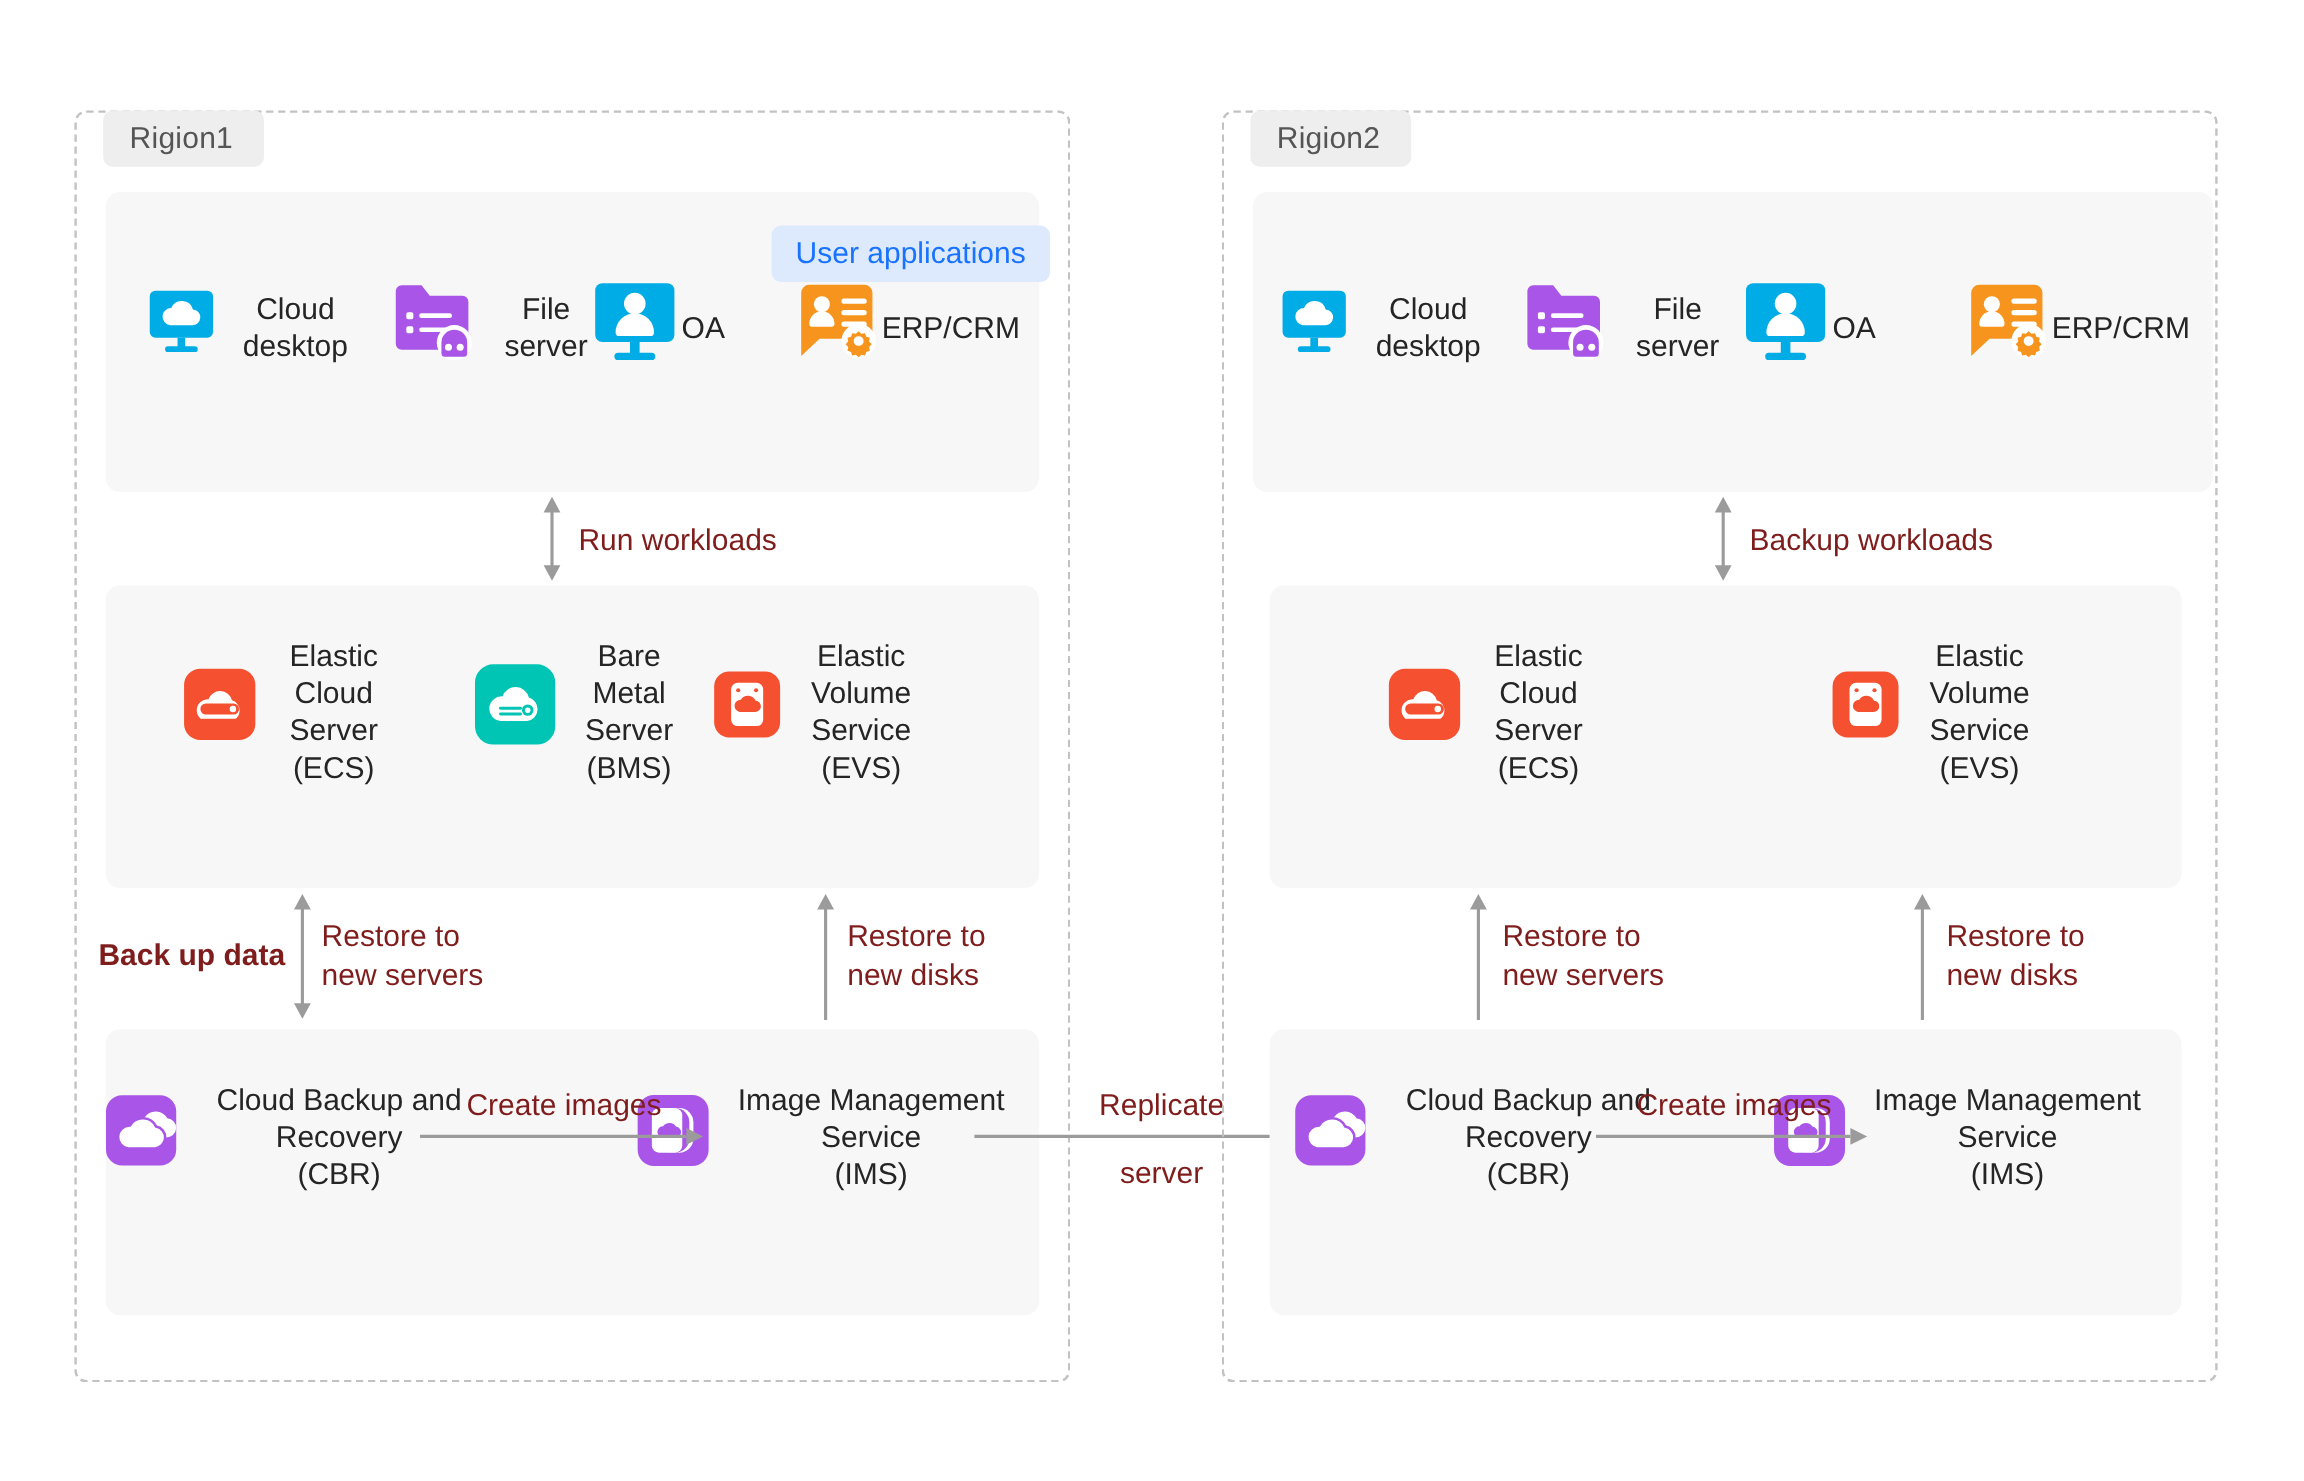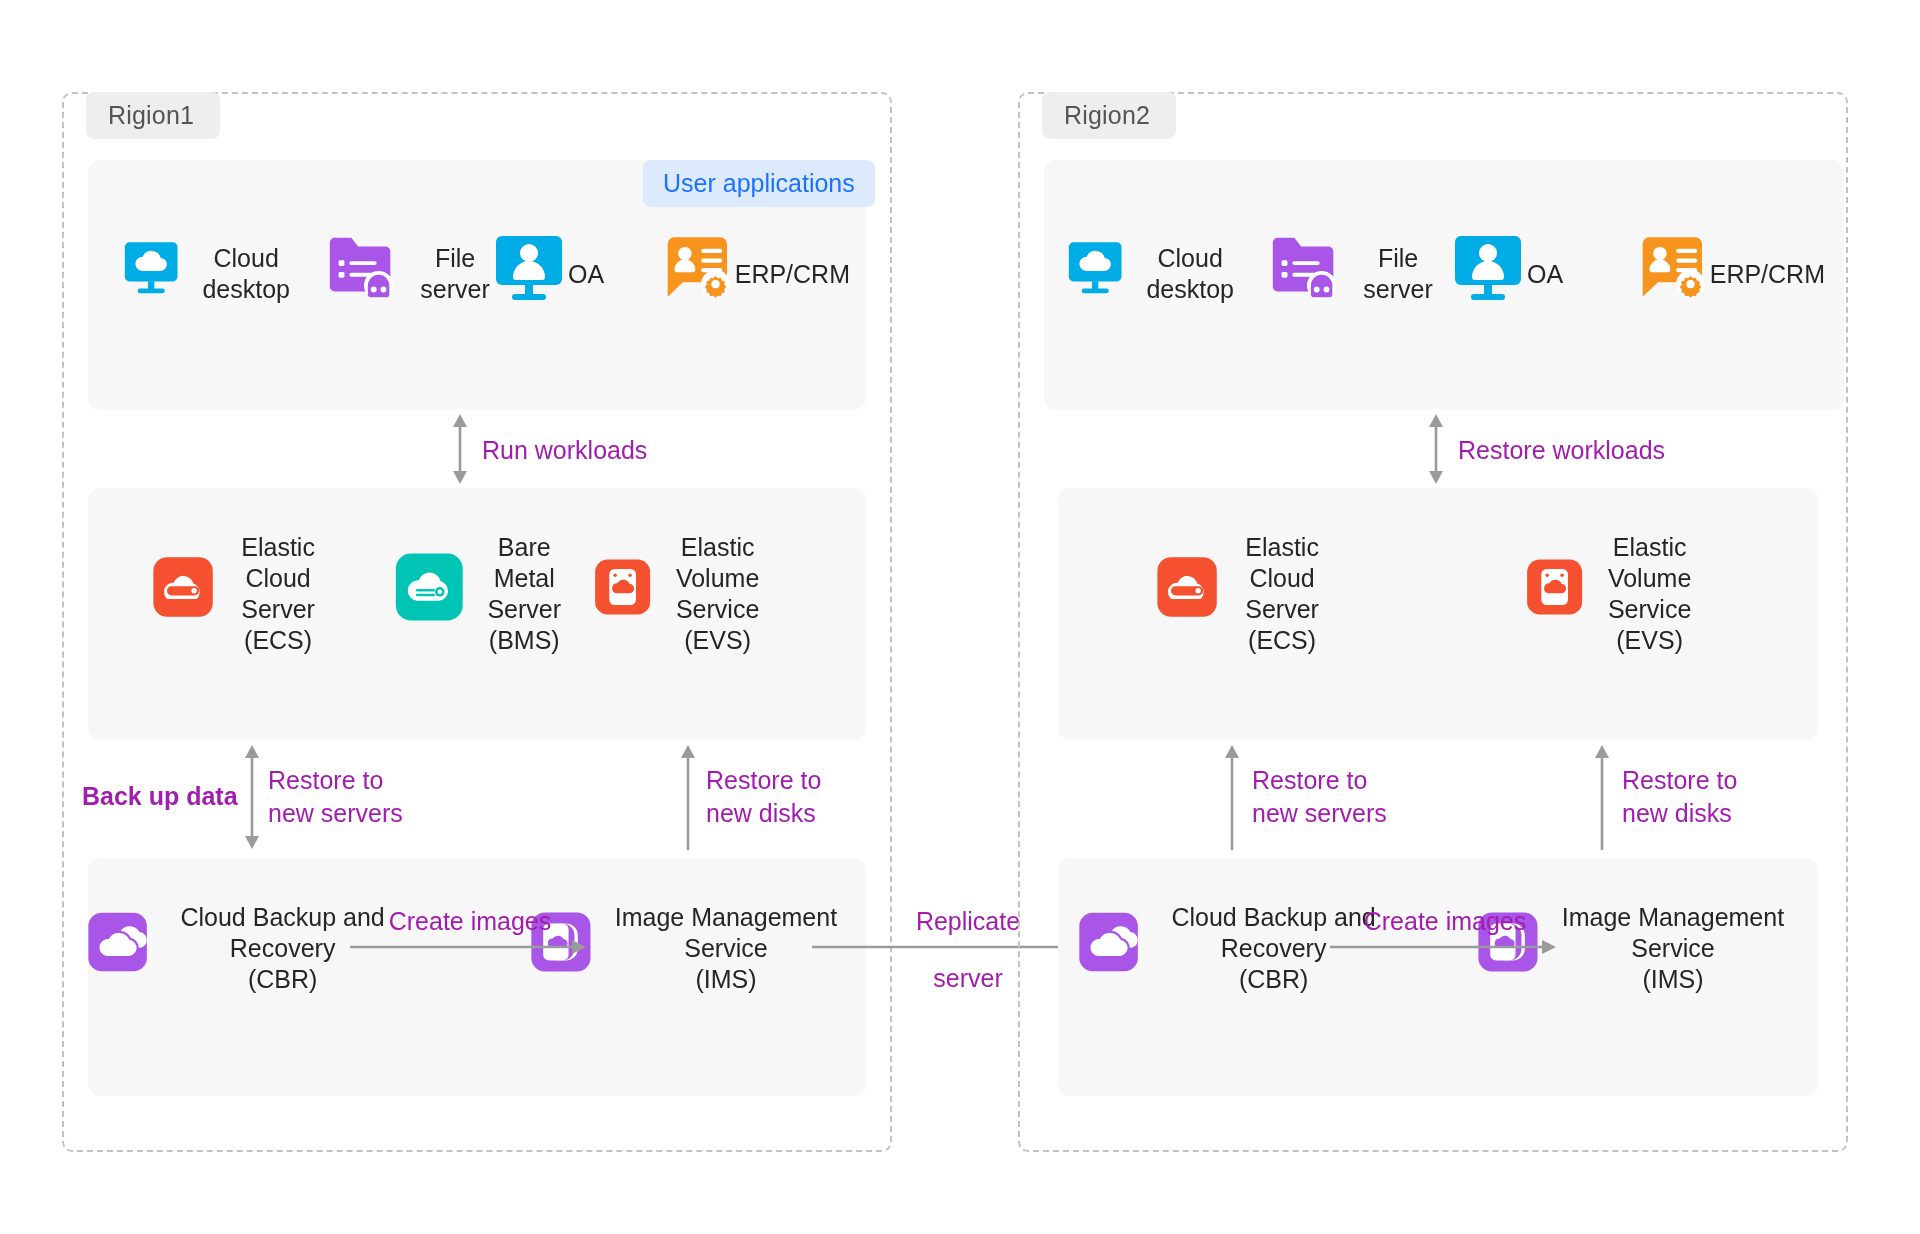--- a/index.html
+++ b/index.html
@@ -55,20 +55,21 @@
 
   
   .badge {
     position: absolute;
     background: #dde9fc;
     color: #1a73ff;
     font-size: 25px;
     border-radius: 8px;
     padding: 9px 20px;
     white-space: nowrap;
+    margin-top: 28px;
   }
 
   
   .node {
     position: absolute;
     display: flex;
     align-items: center;
     width: 190px;
   }
   .node .caption {
@@ -85,21 +86,21 @@
 
   .node.wide { width: 330px; justify-content: center; }
 
   
   .arrow-wrap { position: absolute; }
   .arrow-wrap svg { display: block; overflow: visible; }
   .alabel {
     position: absolute;
     font-size: 25px;
     line-height: 33px;
-    color: #a21caf;
+    color: #7f1d1d;
     white-space: pre-line;
   }
   .alabel.center { text-align: center; }
 </style>
 </head>
 <body>
 
 <div class="canvas">
 
   <div class="region" id="region-1">
@@ -357,21 +358,21 @@
     <div class="caption">ERP/CRM</div>
   </div>
 
   <div class="arrow-wrap" style="left:1424px; top:410px;">
     <svg width="24" height="78" viewBox="0 0 24 78">
       <path d="M12 4 L19 17 H5 Z" fill="#9b9b9b"></path>
       <line x1="12" y1="14" x2="12" y2="64" stroke="#9b9b9b" stroke-width="2.6"></line>
       <path d="M12 74 L19 61 H5 Z" fill="#9b9b9b"></path>
     </svg>
   </div>
-  <div class="alabel" style="left:1458px; top:434px;">Restore workloads</div>
+  <div class="alabel" style="left:1458px; top:434px;">Backup workloads</div>
 
   <div class="panel" style="left:1058px; top:488px; width:760px; height:252px;"></div>
 
   <div class="node" style="left:1154px; top:518px;">
     <div class="icon-box">
       <svg viewBox="0 0 78 78">
         <rect x="4" y="4" width="70" height="70" rx="16" fill="#F5502F"></rect>
         <path d="M28 34a12 12 0 0 1 23 1 10.5 10.5 0 0 1-1.6 20.5H26.5A10.5 10.5 0 0 1 28 34z" fill="#ffffff"></path>
         <rect x="20" y="38" width="38" height="11" rx="5.5" fill="#F5502F"></rect>
         <circle cx="52" cy="43.5" r="3.2" fill="#ffffff"></circle>

